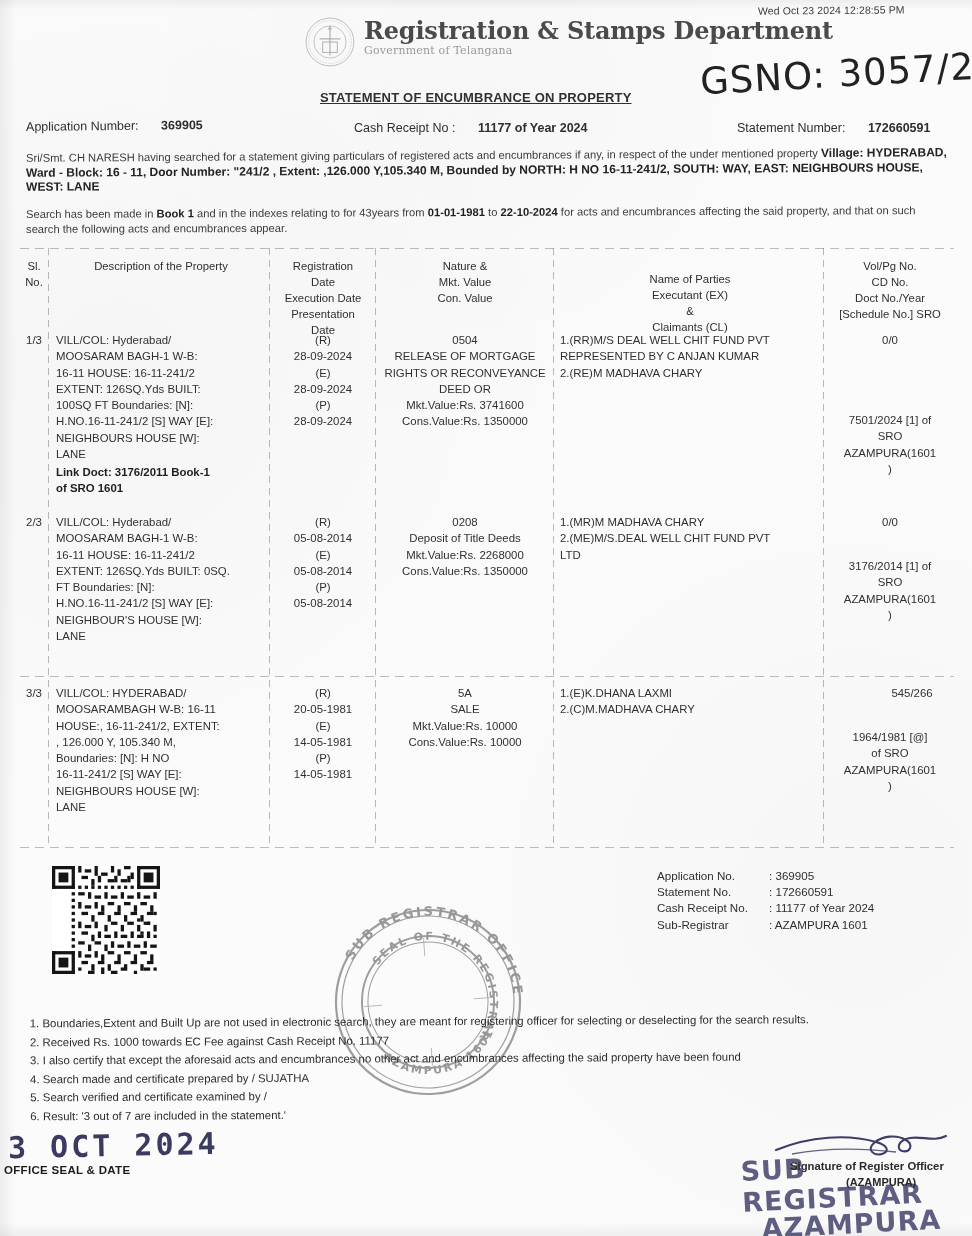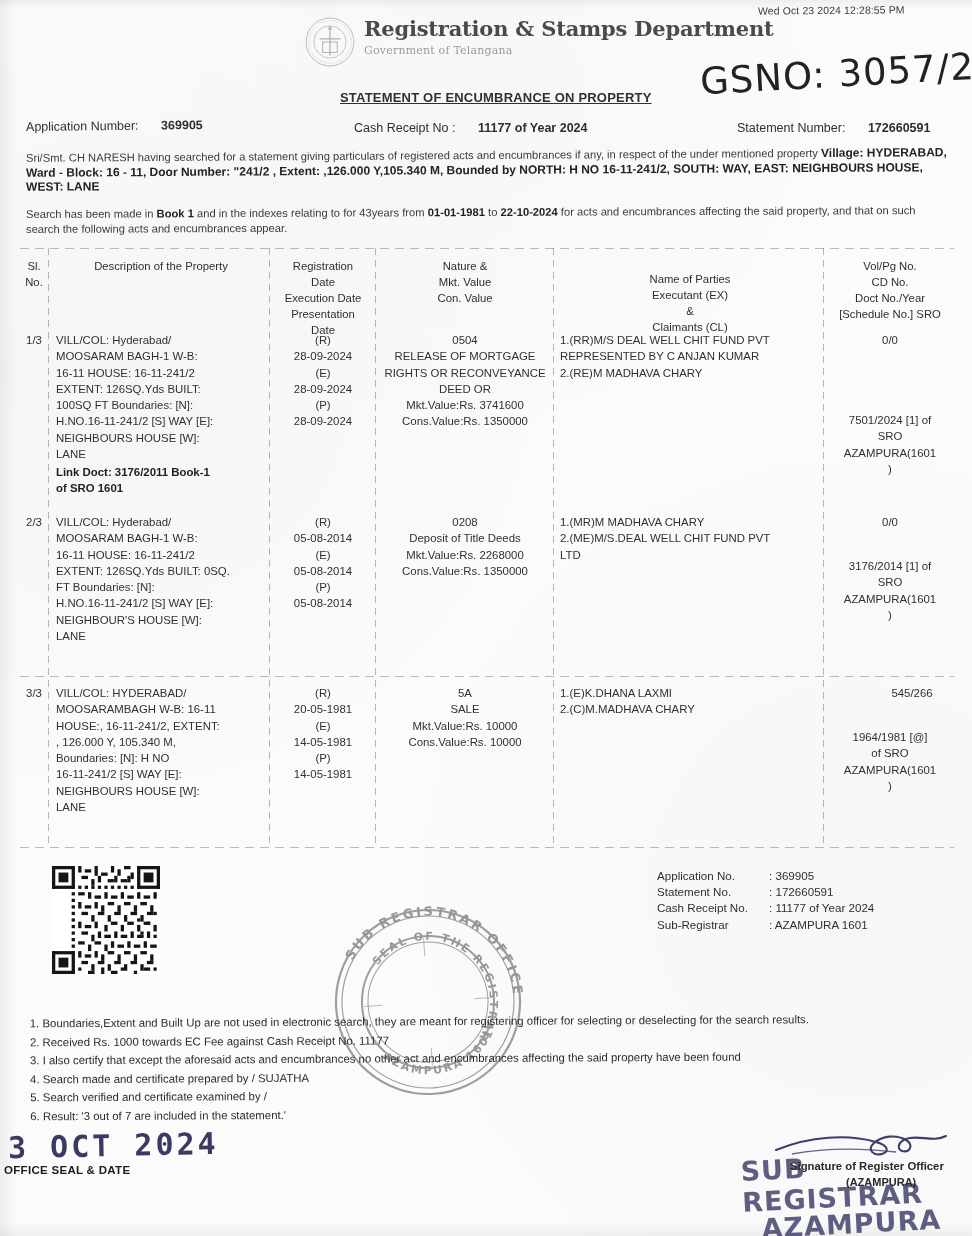--- a/index.html
+++ b/index.html
@@ -51,33 +51,33 @@
   #dept-block {
     left: 302px; top: 14px; width: 420px; height: 62px;
   }
   #emblem {
     position: absolute; left: 2px; top: 2px; width: 52px; height: 52px;
     opacity: .55;
   }
   #dept-title {
     position: absolute; left: 62px; top: 2px;
     font-family: "DejaVu Serif", serif;
-    font-size: 21px; font-weight: 700;
+    font-size: 24px; font-weight: 700;
     color: #4a4a4a; letter-spacing: -0.2px;
     white-space: nowrap;
   }
   #dept-sub {
     position: absolute; left: 62px; top: 30px;
     font-family: "DejaVu Serif", serif;
     font-size: 11px;
     color: #9a9a9a; letter-spacing: .2px;
     white-space: nowrap;
   }
   #doc-title {
-    left: 340px; top: 90px;
+    left: 320px; top: 90px;
     font-size: 13px; font-weight: 600;
     color: #303030;
     text-decoration: underline;
     letter-spacing: .2px;
   }
   #gsno {
     left: 700px; top: 52px;
     font-family: "DejaVu Sans", sans-serif;
     font-size: 37px;
     color: #222;

